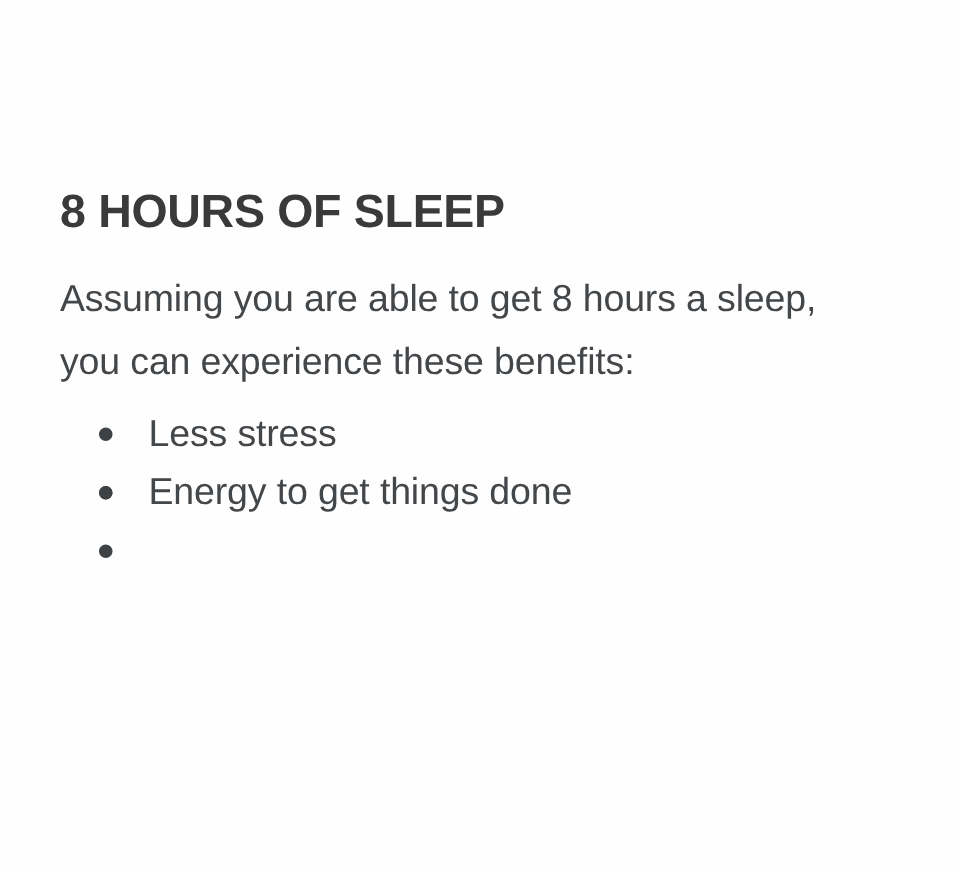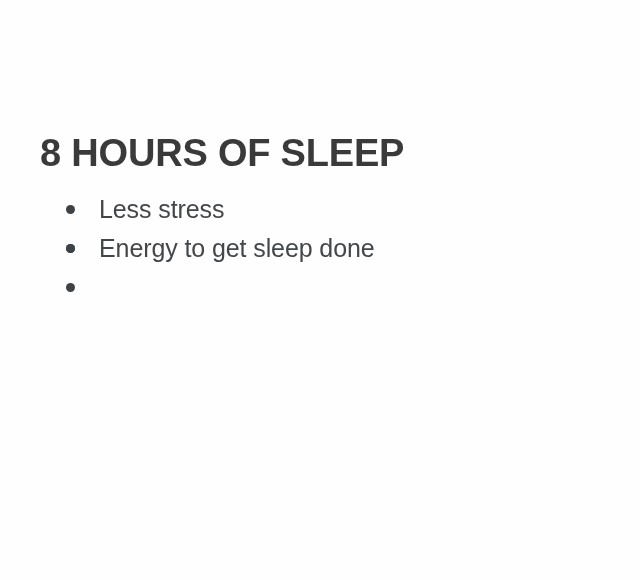--- a/index.html
+++ b/index.html
@@ -24,26 +24,26 @@
   }
 
   #content {
     position: absolute;
     left: 40px;
     top: 118px;
     width: 560px;
   }
 
   #headline {
-    font-size: 38px;
+    font-size: 31px;
     line-height: 46px;
     font-weight: bold;
     color: #3a3a3a;
     letter-spacing: -0.2px;
-    margin: 12px 0 14px 0;
+    margin: 0 0 14px 0;
     white-space: nowrap;
   }
 
   #intro {
     font-size: 25px;
     line-height: 42px;
     font-weight: normal;
     color: #44474a;
     letter-spacing: -0.1px;
     margin: 0;
@@ -78,35 +78,36 @@
 </style>
 </head>
 <body>
 
 <div id="slide">
 
   <div id="content">
 
     <h1 id="headline">8 HOURS OF SLEEP</h1>
 
+    <p id="intro">Assuming you are able to get 8 hours a sleep, you can experience these benefits:</p>
 
     <ul id="benefits-list">
 
       <li class="benefit-item">
         <span class="bullet-dot"></span>
         <span>Less stress</span>
       </li>
 
       <li class="benefit-item">
         <span class="bullet-dot"></span>
       </li>
 
       <li class="benefit-item">
         <span class="bullet-dot"></span>
-        <span>Energy to get sleep done</span>
+        <span>Energy to get things done</span>
       </li>
 
       <li class="benefit-item">
         <span class="bullet-dot"></span>
       </li>
 
 
     </ul>
 
   </div>

